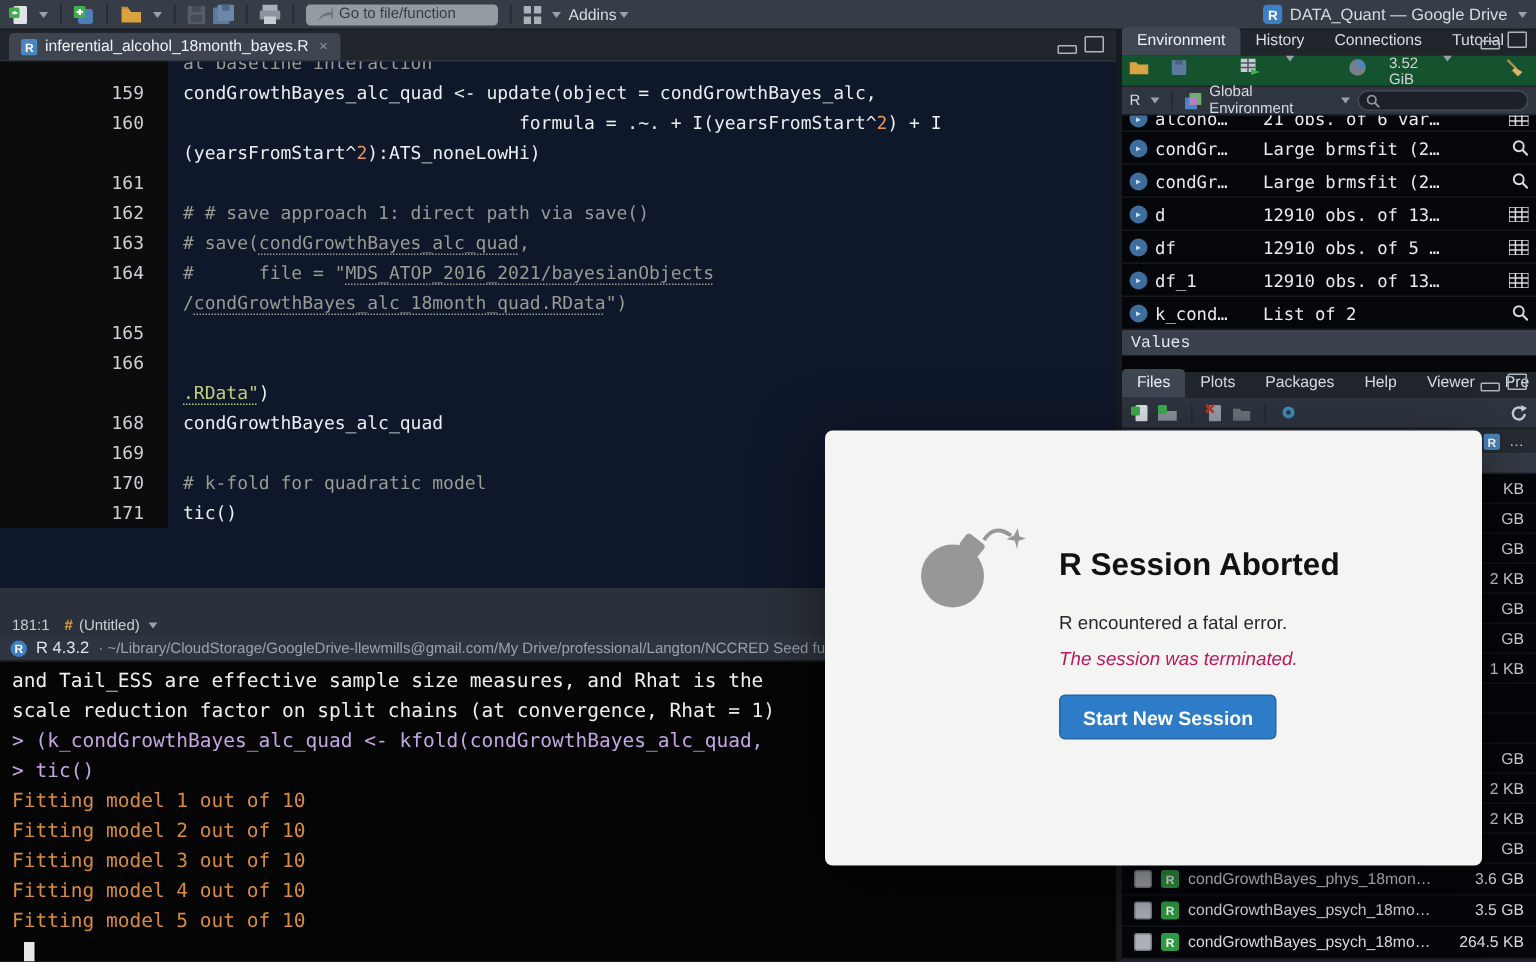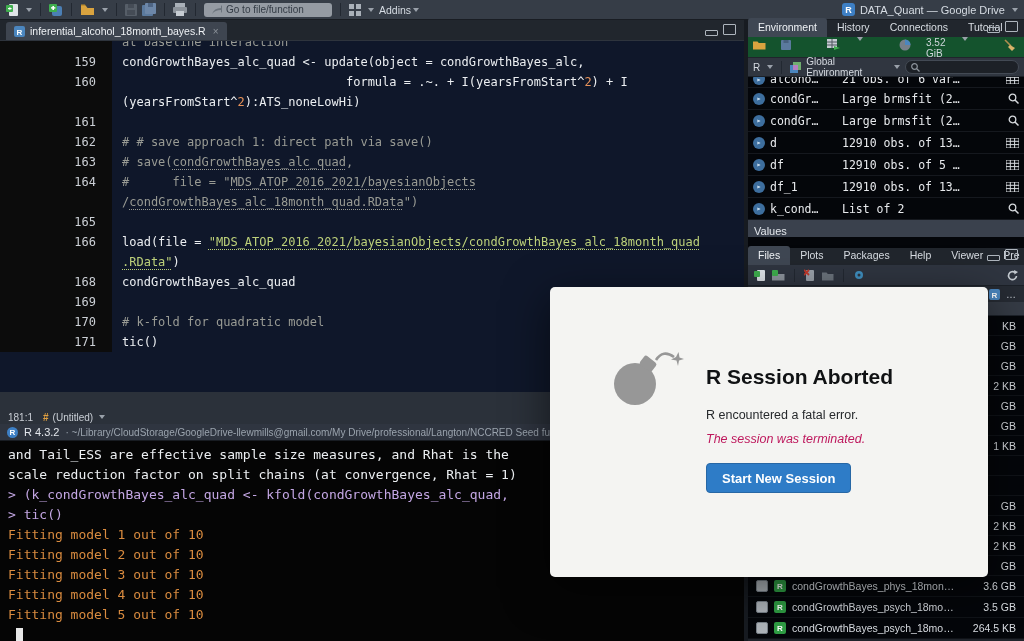--- a/index.html
+++ b/index.html
@@ -58,21 +58,21 @@
   .env-search{margin-left:auto;width:112px;height:12px;background:#1d2127;border:1px solid #434a54;border-radius:7px;display:flex;align-items:center;padding:0 5px;gap:3px;}
   .env-rows{background:#04060a;}
   .env-row{display:flex;align-items:center;height:22px;border-bottom:1px solid #15181e;font-family:"DejaVu Sans Mono",monospace;font-size:11.5px;color:#e8eaed;padding:0 5px;box-sizing:border-box;}
   .env-row.clip{height:11px;overflow:hidden;align-items:flex-start;}
   .env-row.clip .erin{margin-top:-9px;display:flex;align-items:center;height:22px;width:100%;}
   .erin{display:flex;align-items:center;width:100%;}
   .expander{width:12px;height:12px;border-radius:50%;background:#3d6e9e;color:#cfe2f2;font-size:8px;display:flex;align-items:center;justify-content:center;margin-right:5px;flex:0 0 12px;}
   .ename{width:72px;flex:0 0 72px;overflow:hidden;white-space:nowrap;}
   .evalue{flex:1;overflow:hidden;white-space:nowrap;}
   .eicon{flex:0 0 16px;display:flex;justify-content:flex-end;}
-  .values-hdr{height:17px;background:#3a414d;display:flex;align-items:flex-end;padding:0 6px;font-size:11px;color:#e3e7ec;font-family:Liberation Sans, sans-serif;}
+  .values-hdr{height:17px;background:#3a414d;display:flex;align-items:center;padding:0 6px;font-size:11px;color:#e3e7ec;font-family:Liberation Mono, monospace;}
   .env-empty{height:11px;background:#04060a;}
   
   .files-toolbar{height:20px;background:#2f3540;border-bottom:1px solid #1c2128;display:flex;align-items:center;gap:6px;padding:0 6px;}
   .files-crumb{height:16px;background:#262b33;display:flex;align-items:center;justify-content:flex-end;gap:6px;padding:0 8px;font-size:10px;color:#c6ccd3;}
   .files-hdr{height:13px;background:#353b45;border-bottom:1px solid #1d222a;}
   .files-list{background:#04060a;}
   .file-prow{height:19px;display:flex;align-items:center;justify-content:flex-end;padding:0 8px;font-size:10.5px;color:#d7dade;border-bottom:1px solid #101318;}
   .file-row{height:20px;display:flex;align-items:center;gap:6px;padding:0 8px;font-size:10.5px;color:#d9dde2;border-bottom:1px solid #101318;}
   .fcheck{width:10px;height:10px;background:#aeb4ba;border:1px solid #788089;border-radius:2px;flex:0 0 10px;}
   .fico{width:12px;height:12px;border-radius:2px;background:#2f9e44;color:#fff;font-size:8px;font-weight:bold;display:flex;align-items:center;justify-content:center;flex:0 0 12px;}
@@ -279,21 +279,21 @@
         <div class="code-line clip"><span class="gutter"></span><span class="code-text"><span class="tok-comment">at baseline interaction</span></span></div>
         <div class="code-line"><span class="gutter">159</span><span class="code-text"><span class="tok-plain">condGrowthBayes_alc_quad &lt;- update(object = condGrowthBayes_alc,</span></span></div>
         <div class="code-line"><span class="gutter">160</span><span class="code-text"><span class="tok-plain">                               formula = .~. + I(yearsFromStart^</span><span class="tok-number">2</span><span class="tok-plain">) + I</span></span></div>
         <div class="code-line"><span class="gutter"></span><span class="code-text"><span class="tok-plain">(yearsFromStart^</span><span class="tok-number">2</span><span class="tok-plain">):ATS_noneLowHi)</span></span></div>
         <div class="code-line"><span class="gutter">161</span><span class="code-text"></span></div>
         <div class="code-line"><span class="gutter">162</span><span class="code-text"><span class="tok-comment"># # save approach 1: direct path via save()</span></span></div>
         <div class="code-line"><span class="gutter">163</span><span class="code-text"><span class="tok-comment"># save(</span><span class="tok-comment squig">condGrowthBayes_alc_quad</span><span class="tok-comment">,</span></span></div>
         <div class="code-line"><span class="gutter">164</span><span class="code-text"><span class="tok-comment">#      file = "</span><span class="tok-comment squig">MDS_ATOP_2016_2021/bayesianObjects</span></span></div>
         <div class="code-line"><span class="gutter"></span><span class="code-text"><span class="tok-comment">/</span><span class="tok-comment squig">condGrowthBayes_alc_18month_quad.RData</span><span class="tok-comment">")</span></span></div>
         <div class="code-line"><span class="gutter">165</span><span class="code-text"></span></div>
-        <div class="code-line"><span class="gutter">166</span><span class="code-text"><span class="tok-plain">load(file = </span><span class="tok-string squig">"MDS_ATOP_2016_2021/bayesianObjects/condGrowthBayes_alc_18month_quad</span></span></div>
+        <div class="code-line"><span class="gutter">166</span></div>
         <div class="code-line"><span class="gutter"></span><span class="code-text"><span class="tok-string squig">.RData"</span><span class="tok-plain">)</span></span></div>
         <div class="code-line"><span class="gutter">168</span><span class="code-text"><span class="tok-plain">condGrowthBayes_alc_quad</span></span></div>
         <div class="code-line"><span class="gutter">169</span><span class="code-text"></span></div>
         <div class="code-line"><span class="gutter">170</span><span class="code-text"><span class="tok-comment"># k-fold for quadratic model</span></span></div>
         <div class="code-line"><span class="gutter">171</span><span class="code-text"><span class="tok-plain">tic()</span></span></div>
       </div>
 
     <div class="ed-status">
       <span>181:1</span>
       <span class="scope">

